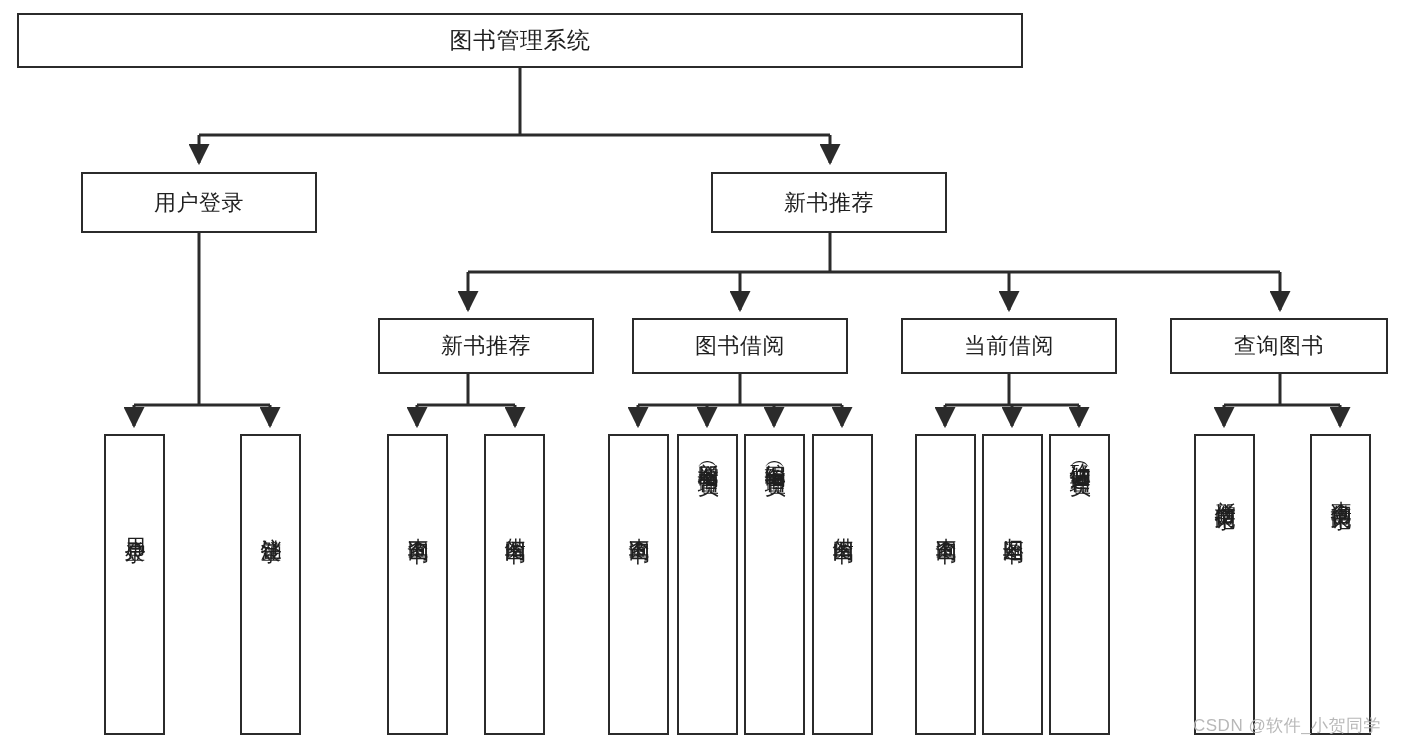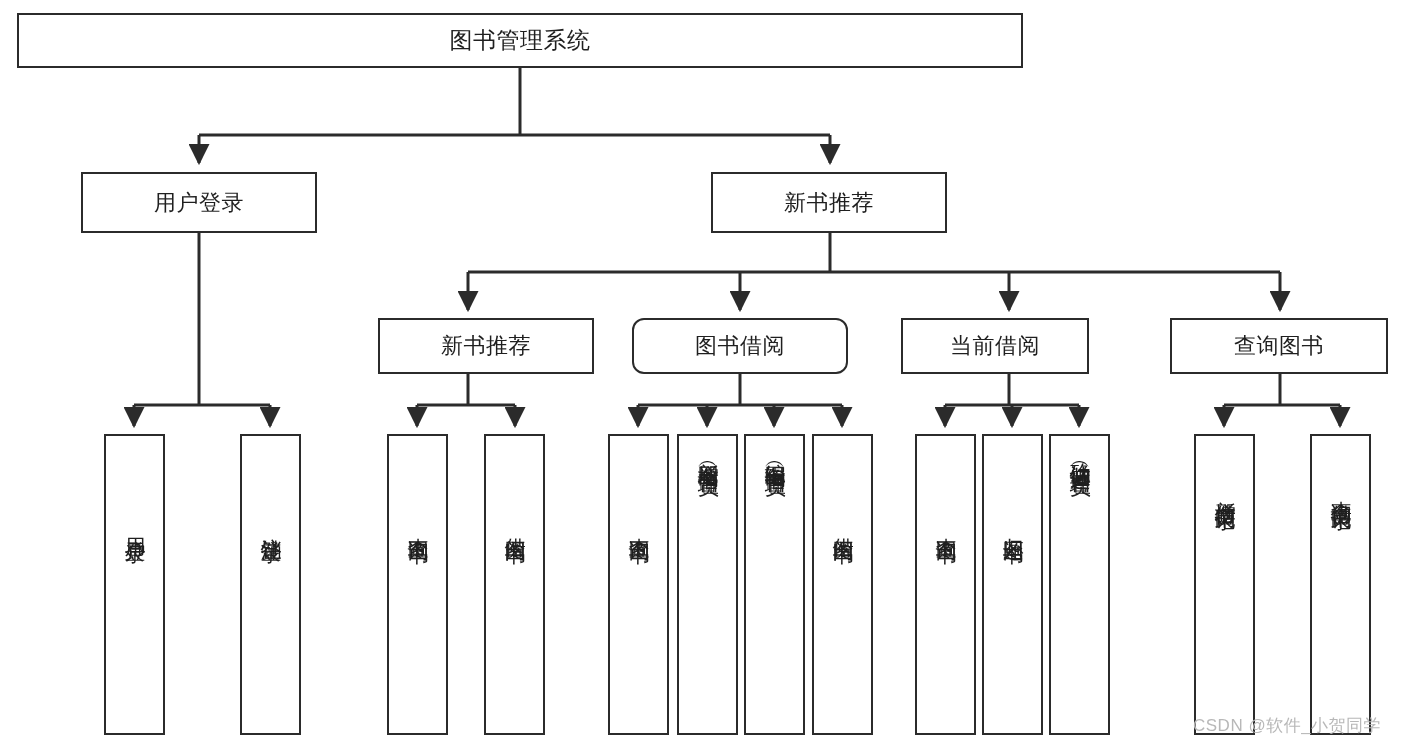--- a/index.html
+++ b/index.html
@@ -145,24 +145,24 @@
   <div class="node-box node-h" style="left:81px; top:172px; width:236px; height:61px;">
     <span class="node-label">用户登录</span>
   </div>
   <div class="node-box node-h" style="left:711px; top:172px; width:236px; height:61px;">
     <span class="node-label">新书推荐</span>
   </div>
 
   <div class="node-box node-h" style="left:378px; top:318px; width:216px; height:56px;">
     <span class="node-label">新书推荐</span>
   </div>
-  <div class="node-box node-h" style="left:632px; top:318px; width:216px; height:56px;border-radius:12px;">
+  <div class="node-box node-h" style="left:632px; top:318px; width:216px; height:56px;">
     <span class="node-label">图书借阅</span>
   </div>
-  <div class="node-box node-h" style="left:901px; top:318px; width:188px; height:56px;">
+  <div class="node-box node-h" style="left:901px; top:318px; width:216px; height:56px;">
     <span class="node-label">当前借阅</span>
   </div>
   <div class="node-box node-h" style="left:1170px; top:318px; width:218px; height:56px;">
     <span class="node-label">查询图书</span>
   </div>
 
   <div class="node-box node-v" style="left:104px; top:434px; width:61px; height:301px; padding-top:85px;">
     <span class="node-label">用户登录</span>
   </div>
   <div class="node-box node-v" style="left:240px; top:434px; width:61px; height:301px; padding-top:85px;">

